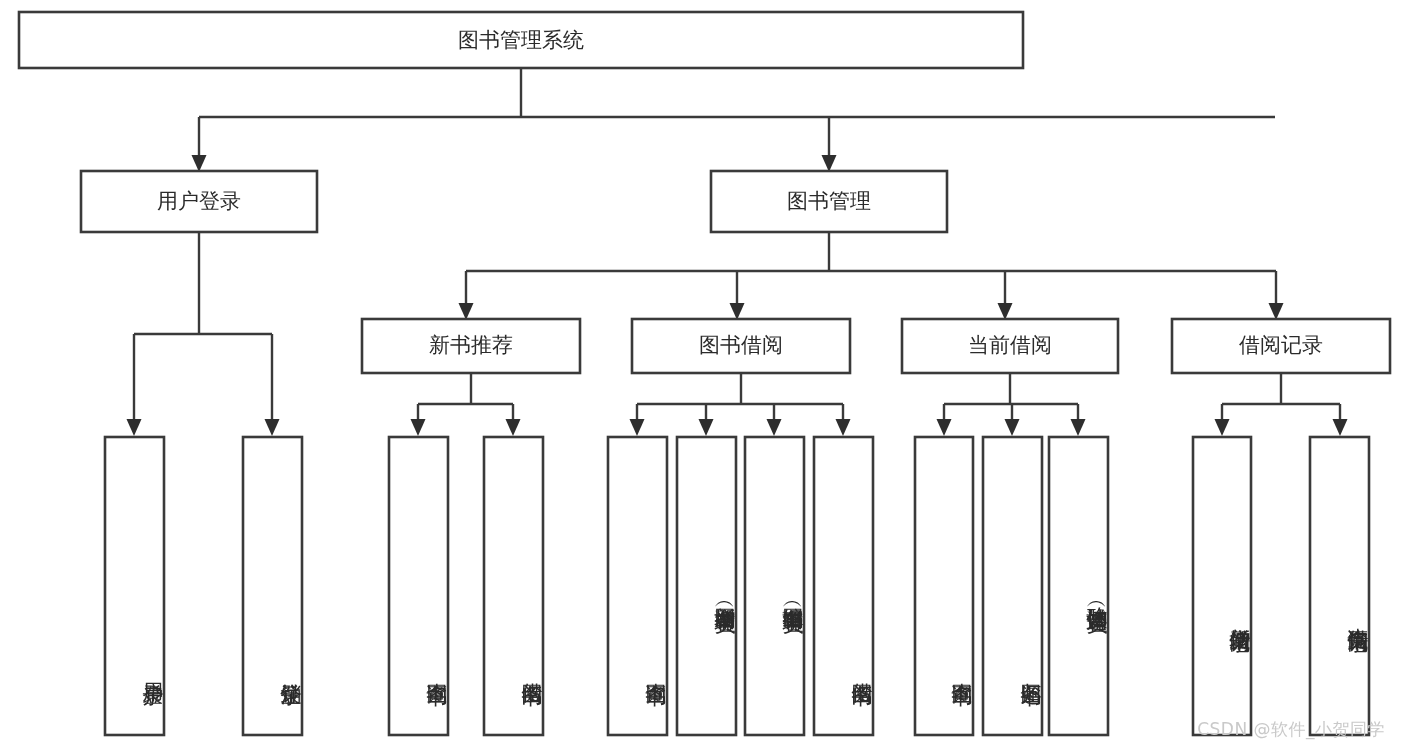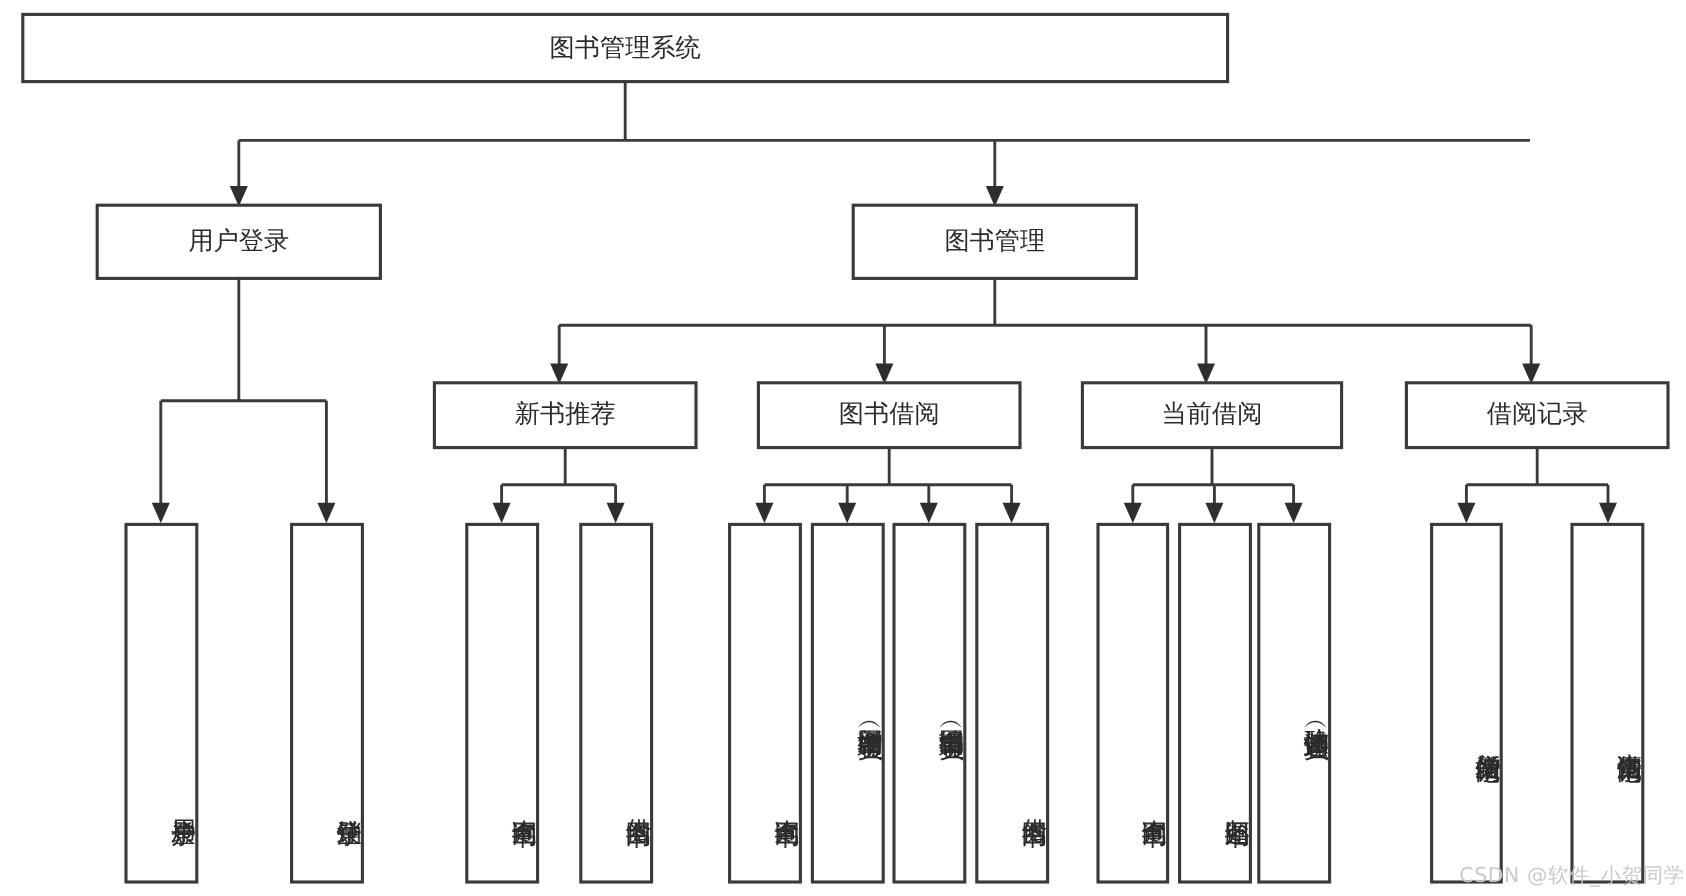--- a/index.html
+++ b/index.html
@@ -61,21 +61,21 @@
     color: #2b2b2b;
     letter-spacing: 1px;
     display: flex;
     align-items: flex-start;
     justify-content: center;
     white-space: nowrap;
     pointer-events: none;
   }
   .watermark {
     position: absolute;
-    right: 1px;
+    right: 20px;
     bottom: 6px;
     font-family: "DejaVu Sans", "Liberation Sans", sans-serif;
     font-size: 17px;
     color: #c9c9c9;
     letter-spacing: 0.5px;
     white-space: nowrap;
   }
 </style>
 </head>
 <body>

